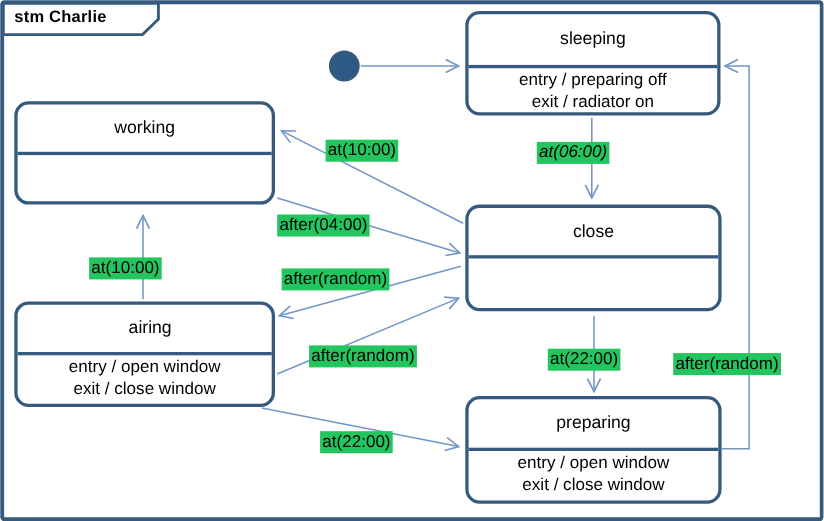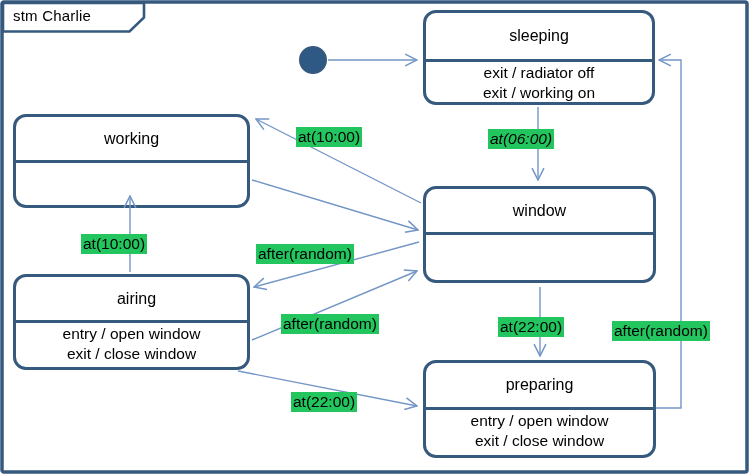--- a/index.html
+++ b/index.html
@@ -16,51 +16,51 @@
     display:flex; align-items:center; justify-content:center;
     font-size:16px; line-height:16px;
   }
   .state-divider { height:3px; background:#36597E; }
   .state-body {
     display:flex; flex-direction:column; align-items:center; justify-content:center;
     font-size:15.5px; line-height:20px; padding-top:1px;
   }
   .frame-title {
     position:absolute; left:13px; top:7px; z-index:6;
-    font-size:15px; font-weight:normal; letter-spacing:0.2px;
+    font-size:15px; font-weight:bold; letter-spacing:0.2px;
   }
   .tlabel {
     position:absolute; z-index:10; background:#22c55e; padding:0 2px;
     font-size:15.5px; line-height:20px; white-space:nowrap;
   }
 </style>
 </head>
 <body>
 
 <div id="canvas">
 
   <div class="frame-title">stm Charlie</div>
 
   <div class="state" style="left:423px; top:10px; width:232px; height:95px;">
     <div class="state-title" style="height:46px;">sleeping</div>
     <div class="state-divider"></div>
     <div class="state-body">
-      <div>exit / radiator off</div>
-      <div>exit / working on</div>
+      <div>entry / preparing off</div>
+      <div>exit / radiator on</div>
     </div>
   </div>
 
-  <div class="state" style="left:13px; top:114px; width:237px; height:94px;">
+  <div class="state" style="left:13px; top:92px; width:237px; height:94px;">
     <div class="state-title" style="height:43px;">working</div>
     <div class="state-divider"></div>
     <div class="state-body"></div>
   </div>
 
   <div class="state" style="left:423px; top:186px; width:233px; height:97px;">
-    <div class="state-title" style="height:43px;">window</div>
+    <div class="state-title" style="height:43px;">close</div>
     <div class="state-divider"></div>
     <div class="state-body"></div>
   </div>
 
   <div class="state" style="left:13px; top:274px; width:237px; height:96px;">
     <div class="state-title" style="height:43px;margin-left:10px;">airing</div>
     <div class="state-divider"></div>
     <div class="state-body">
       <div>entry / open window</div>
       <div>exit / close window</div>
@@ -71,20 +71,21 @@
     <div class="state-title" style="height:44px;">preparing</div>
     <div class="state-divider"></div>
     <div class="state-body">
       <div>entry / open window</div>
       <div>exit / close window</div>
     </div>
   </div>
 
   <div class="tlabel" style="left:488px; top:129px;font-style:italic;">at(06:00)</div>
   <div class="tlabel" style="left:296px; top:127px;">at(10:00)</div>
+  <div class="tlabel" style="left:252px; top:195px;">after(04:00)</div>
   <div class="tlabel" style="left:256px; top:244px;">after(random)</div>
   <div class="tlabel" style="left:281px; top:314px;">after(random)</div>
   <div class="tlabel" style="left:81px;  top:234px;">at(10:00)</div>
   <div class="tlabel" style="left:291px; top:392px;">at(22:00)</div>
   <div class="tlabel" style="left:498px; top:317px;">at(22:00)</div>
   <div class="tlabel" style="left:612px; top:321px;">after(random)</div>
 
   <svg class="overlay" width="749" height="474" viewBox="0 0 749 474">
     <defs>
       <marker id="arrowOpen" viewBox="0 0 13 13" refX="12" refY="6.5" markerWidth="14" markerHeight="14" orient="auto" markerUnits="userSpaceOnUse">

